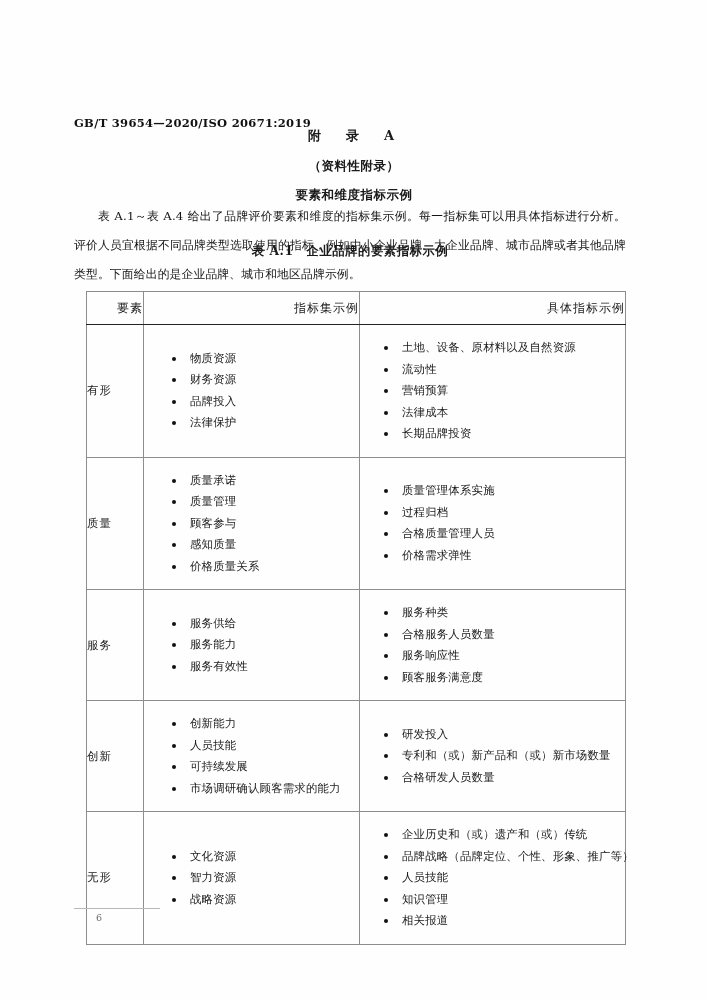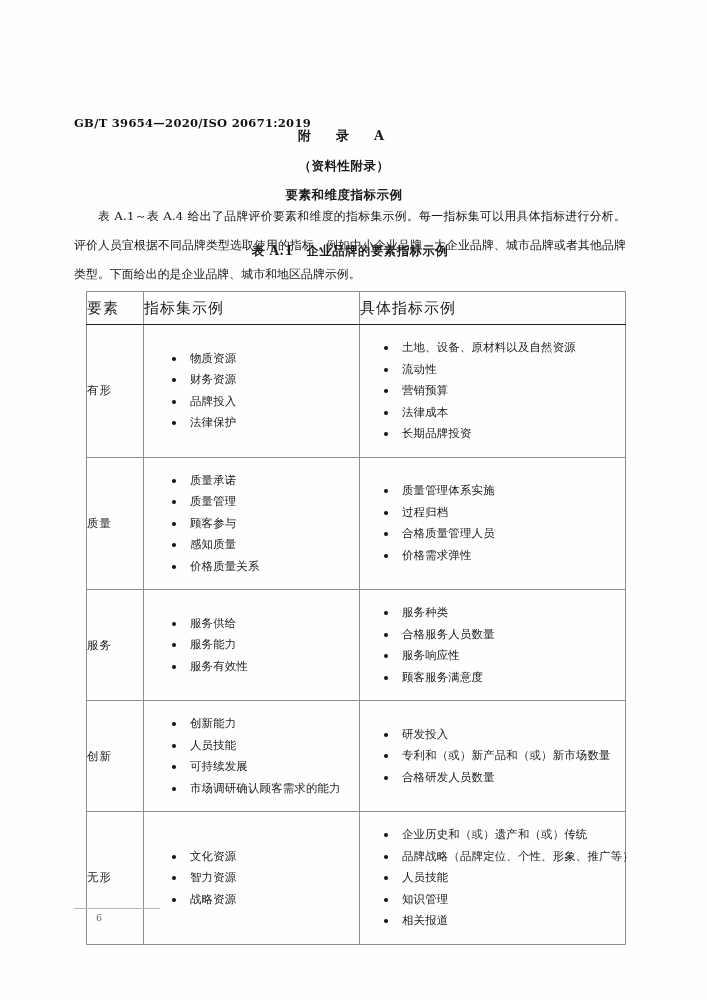--- a/index.html
+++ b/index.html
@@ -31,21 +31,21 @@
     font-weight: bold;
     font-family: "DejaVu Serif", "Liberation Serif", serif;
     white-space: nowrap;
     color: #111;
     margin-top: 44px;
   }
 
   
   .annex-block {
     position: absolute;
-    left: 64px;
+    left: 74px;
     top: 128px;
     width: 560px;
     text-align: center;
   }
   .annex-title {
     font-size: 13px;
     font-weight: bold;
     letter-spacing: 6px;
     margin: 0 0 14px 0;
     line-height: 1.2;
@@ -110,25 +110,25 @@
     border: 0.7px solid #8d8d8d;
     vertical-align: middle;
     padding: 0;
   }
   
   table.req {
     border: 1.3px solid #222;
   }
   table.req thead th {
     border-bottom: 1.2px solid #222;
-    text-align: left;
+    text-align: right;
     font-weight: normal;
     height: 32px;
     letter-spacing: 1px;
-    font-size: 15px;
+    font-size: 12px;
   }
   table.req tbody td.elem {
     text-align: left;
     letter-spacing: 1px;
     font-size: 11.4px;
   }
   col.c1 { width: 57px; }
   col.c2 { width: 216px; }
   col.c3 { width: 266px; }
 

